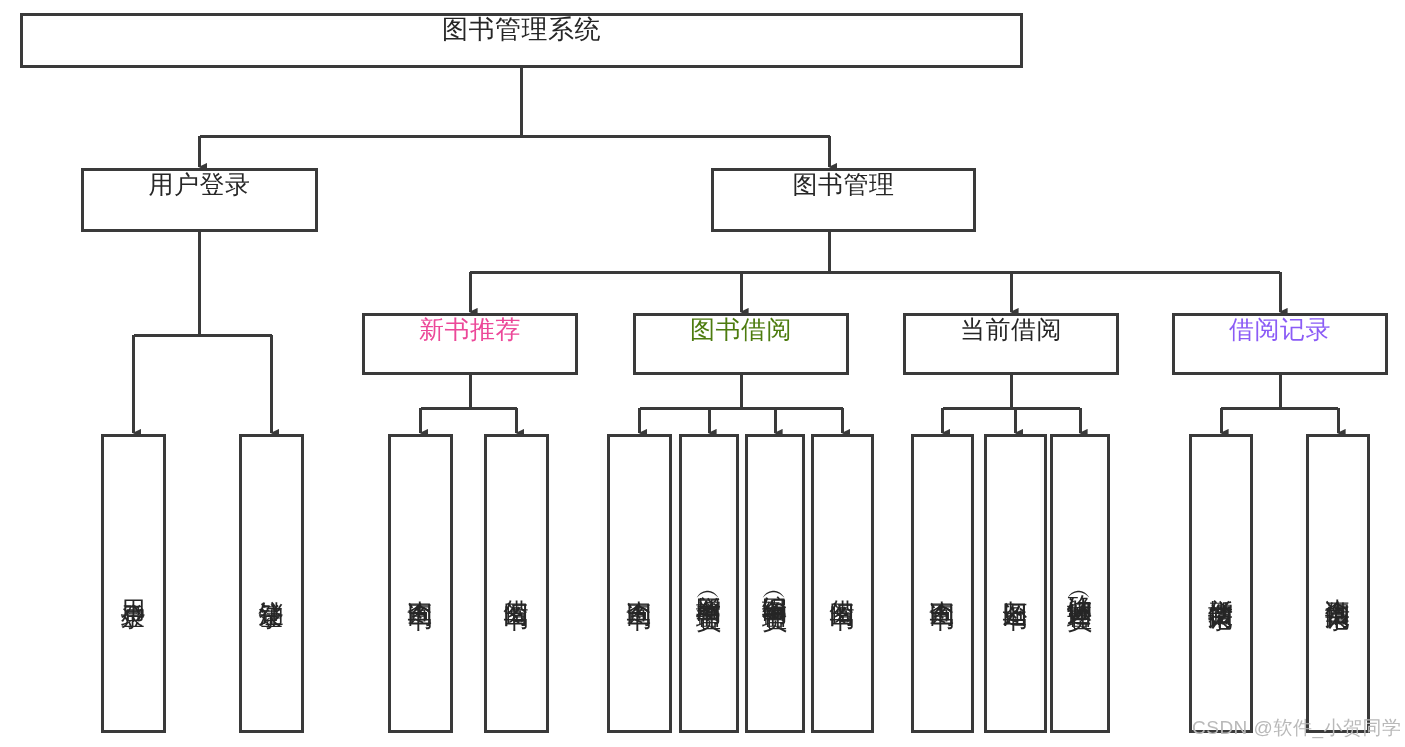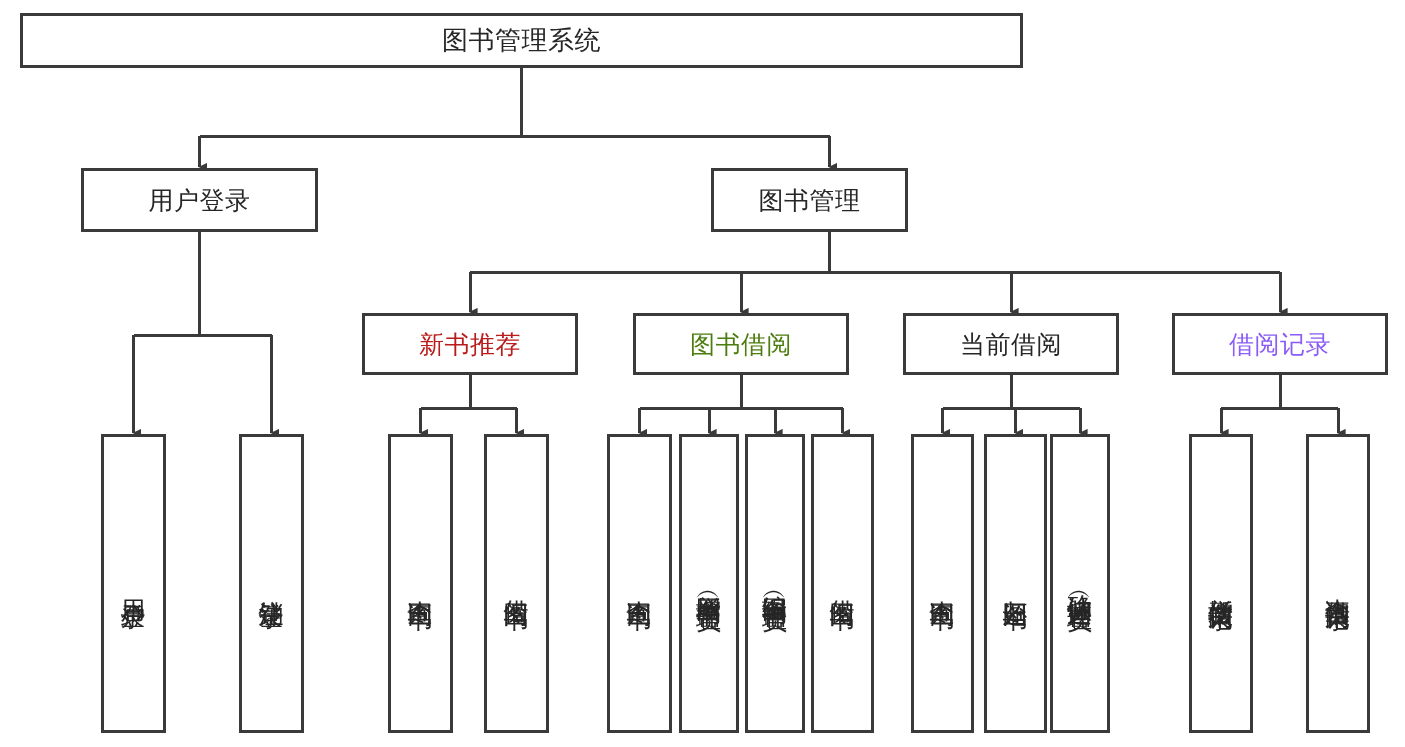--- a/index.html
+++ b/index.html
@@ -24,21 +24,20 @@
     width: 1405px;
     height: 747px;
     pointer-events: none;
   }
   .node {
     position: absolute;
     box-sizing: border-box;
     background: #ffffff;
     border: 3px solid #3a3a3a;
     display: flex;
-    align-items: center;
     justify-content: center;
     color: #262626;
     overflow: hidden;
   }
   .node .label {
     display: block;
     text-align: center;
     line-height: 1.05;
     letter-spacing: 0.5px;
   }
@@ -117,24 +116,24 @@
       </g>
   </svg>
 
   <div id="node-layer">
       <div class="node horiz root" style="left: 20px; top: 13px; width: 1003px; height: 55px; border-color: rgb(58, 58, 58); color: rgb(38, 38, 38);">
         <span class="label">图书管理系统</span>
       </div>
       <div class="node horiz" style="left: 81px; top: 168px; width: 237px; height: 64px; border-color: rgb(58, 58, 58); color: rgb(38, 38, 38);">
         <span class="label">用户登录</span>
       </div>
-      <div class="node horiz" style="left: 711px; top: 168px; width: 197px; height: 64px; border-color: rgb(58, 58, 58); color: rgb(38, 38, 38);">
+      <div class="node horiz" style="left: 711px; top: 168px; width: 265px; height: 64px; border-color: rgb(58, 58, 58); color: rgb(38, 38, 38);">
         <span class="label">图书管理</span>
       </div>
-      <div class="node horiz" style="left: 362px; top: 313px; width: 216px; height: 62px; border-color: rgb(58, 58, 58); color: #b91c1c;">
+      <div class="node horiz" style="left: 362px; top: 313px; width: 216px; height: 62px; border-color: rgb(58, 58, 58); color: #ec4899;">
         <span class="label">新书推荐</span>
       </div>
       <div class="node horiz" style="left: 633px; top: 313px; width: 216px; height: 62px; border-color: rgb(58, 58, 58); color: #4d7c0f;">
         <span class="label">图书借阅</span>
       </div>
       <div class="node horiz" style="left: 903px; top: 313px; width: 216px; height: 62px; border-color: rgb(58, 58, 58); color: rgb(38, 38, 38);">
         <span class="label">当前借阅</span>
       </div>
       <div class="node horiz" style="left: 1172px; top: 313px; width: 216px; height: 62px; border-color: rgb(58, 58, 58); color: #8b5cf6;">
         <span class="label">借阅记录</span>
@@ -173,13 +172,14 @@
         <span class="label">确认归还（管理员）</span>
       </div>
       <div class="node vert" style="left: 1189px; top: 434px; width: 64px; height: 299px; border-color: rgb(58, 58, 58); color: rgb(38, 38, 38);">
         <span class="label">新增借阅记录</span>
       </div>
       <div class="node vert" style="left: 1306px; top: 434px; width: 64px; height: 299px; border-color: rgb(58, 58, 58); color: rgb(38, 38, 38);">
         <span class="label">查询借阅记录</span>
       </div>
     </div>
 
+  <div class="watermark" style="left: 1192px; top: 715px; color: rgb(185, 185, 185);">CSDN @软件_小贺同学</div>
 </div>
 
 </body></html>

